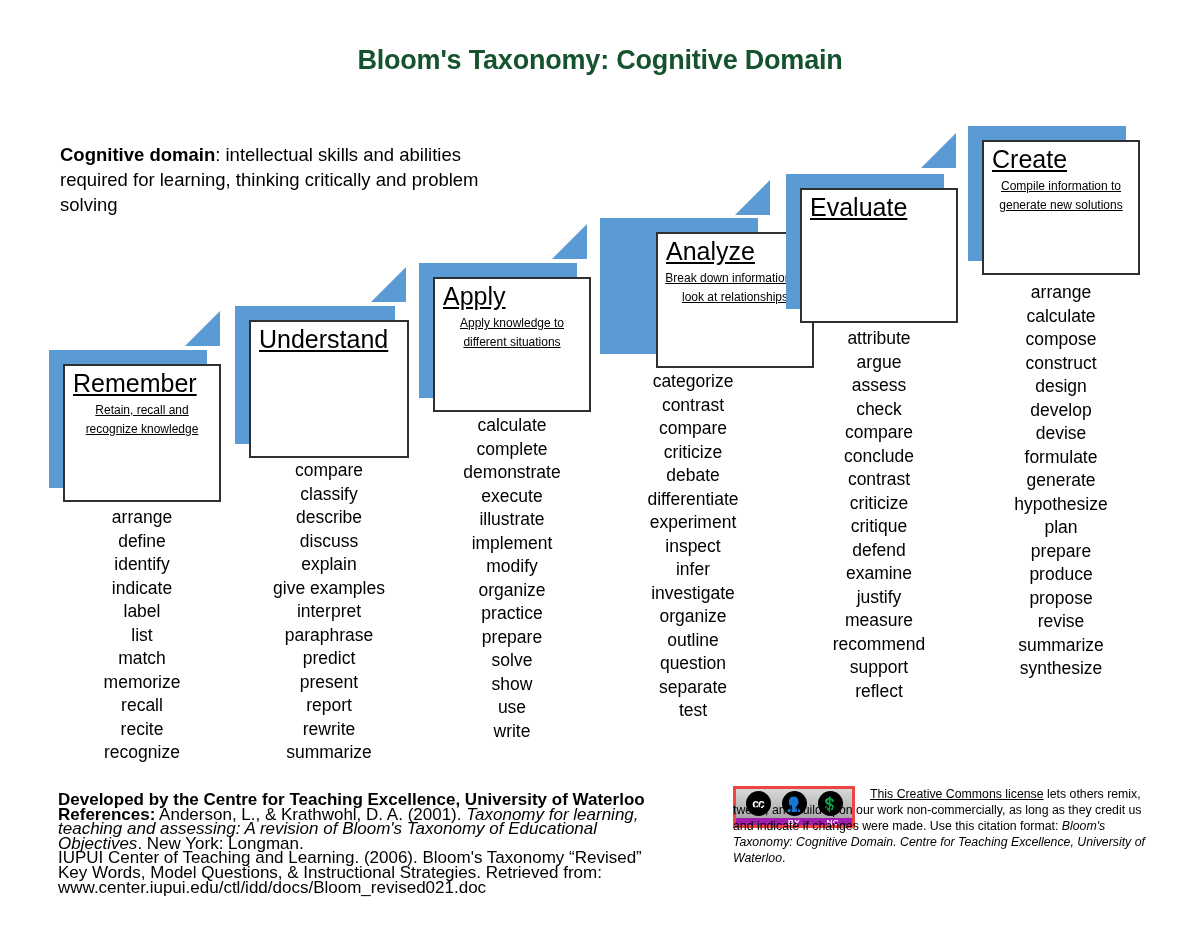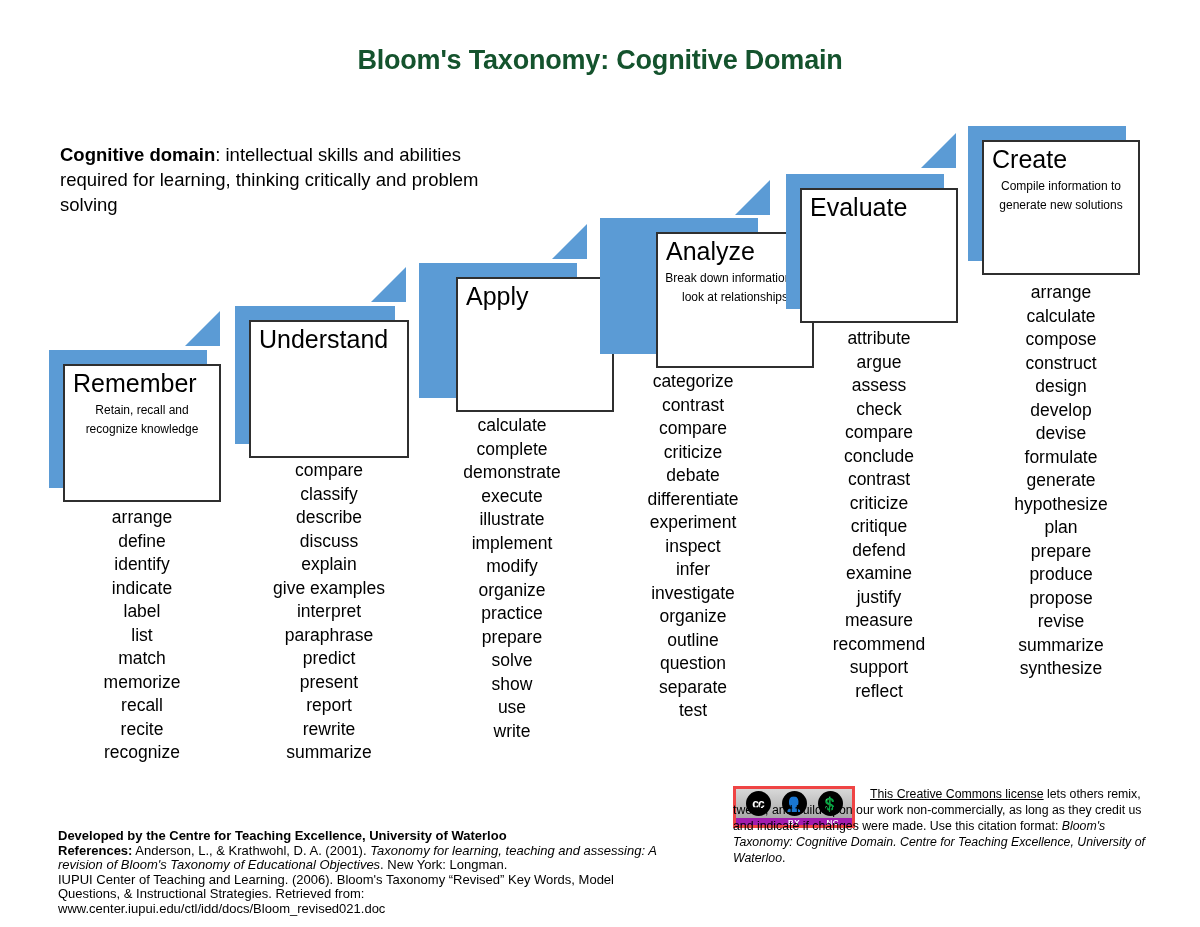--- a/index.html
+++ b/index.html
@@ -61,20 +61,21 @@
     position: absolute;
     width: 0;
     height: 0;
   }
   .card {
     position: absolute;
     background: #ffffff;
     border: 2px solid #2f2f2f;
     box-sizing: border-box;
     text-align: center;
+    text-decoration: underline;
   }
   .card .heading {
     font-size: 25px;
     line-height: 29px;
     text-align: left;
     padding: 3px 0 2px 8px;
     color: #000;
     white-space: nowrap;
   }
   .card .desc {
@@ -94,24 +95,23 @@
     white-space: nowrap;
   }
   .verbs div { white-space: nowrap; }
 
   
   #footer-left {
     position: absolute;
     left: 58px;
     top: 793px;
     width: 600px;
-    font-size: 13px;
+    font-size: 17px;
     line-height: 14.6px;
     color: #000;
-    margin-top: 36px;
   }
   #footer-left .credit { font-weight: bold; }
   #footer-left .reflabel { font-weight: bold; }
   #footer-left i { font-style: italic; }
 
   #cc-block {
     position: absolute;
     left: 733px;
     top: 786px;
     width: 420px;
@@ -232,22 +232,23 @@
           <div>predict</div>
           <div>present</div>
           <div>report</div>
           <div>rewrite</div>
           <div>summarize</div>
         </div>
       </div>
       <div class="step" style="left: 0px; top: 0px;">
         <div class="plate" style="left: 419px; top: 263px; width: 158px; height: 135px; background: rgb(91, 155, 213);"></div>
         <div class="riser" style="left: 552px; top: 224px; border-left: 35px solid transparent; border-bottom: 35px solid rgb(91, 155, 213);"></div>
-        <div class="card" style="left: 456px; top: 277px; width: 158px; height: 135px; border-color: rgb(47, 47, 47);">
+        <div class="card" style="left: 433px; top: 277px; width: 158px; height: 135px; border-color: rgb(47, 47, 47);">
           <div class="heading">Apply</div>
+          <div class="desc">Apply knowledge to different situations</div>
         </div>
         <div class="verbs" style="left: 423px; top: 414px; width: 178px;">
           <div>calculate</div>
           <div>complete</div>
           <div>demonstrate</div>
           <div>execute</div>
           <div>illustrate</div>
           <div>implement</div>
           <div>modify</div>
           <div>organize</div>

